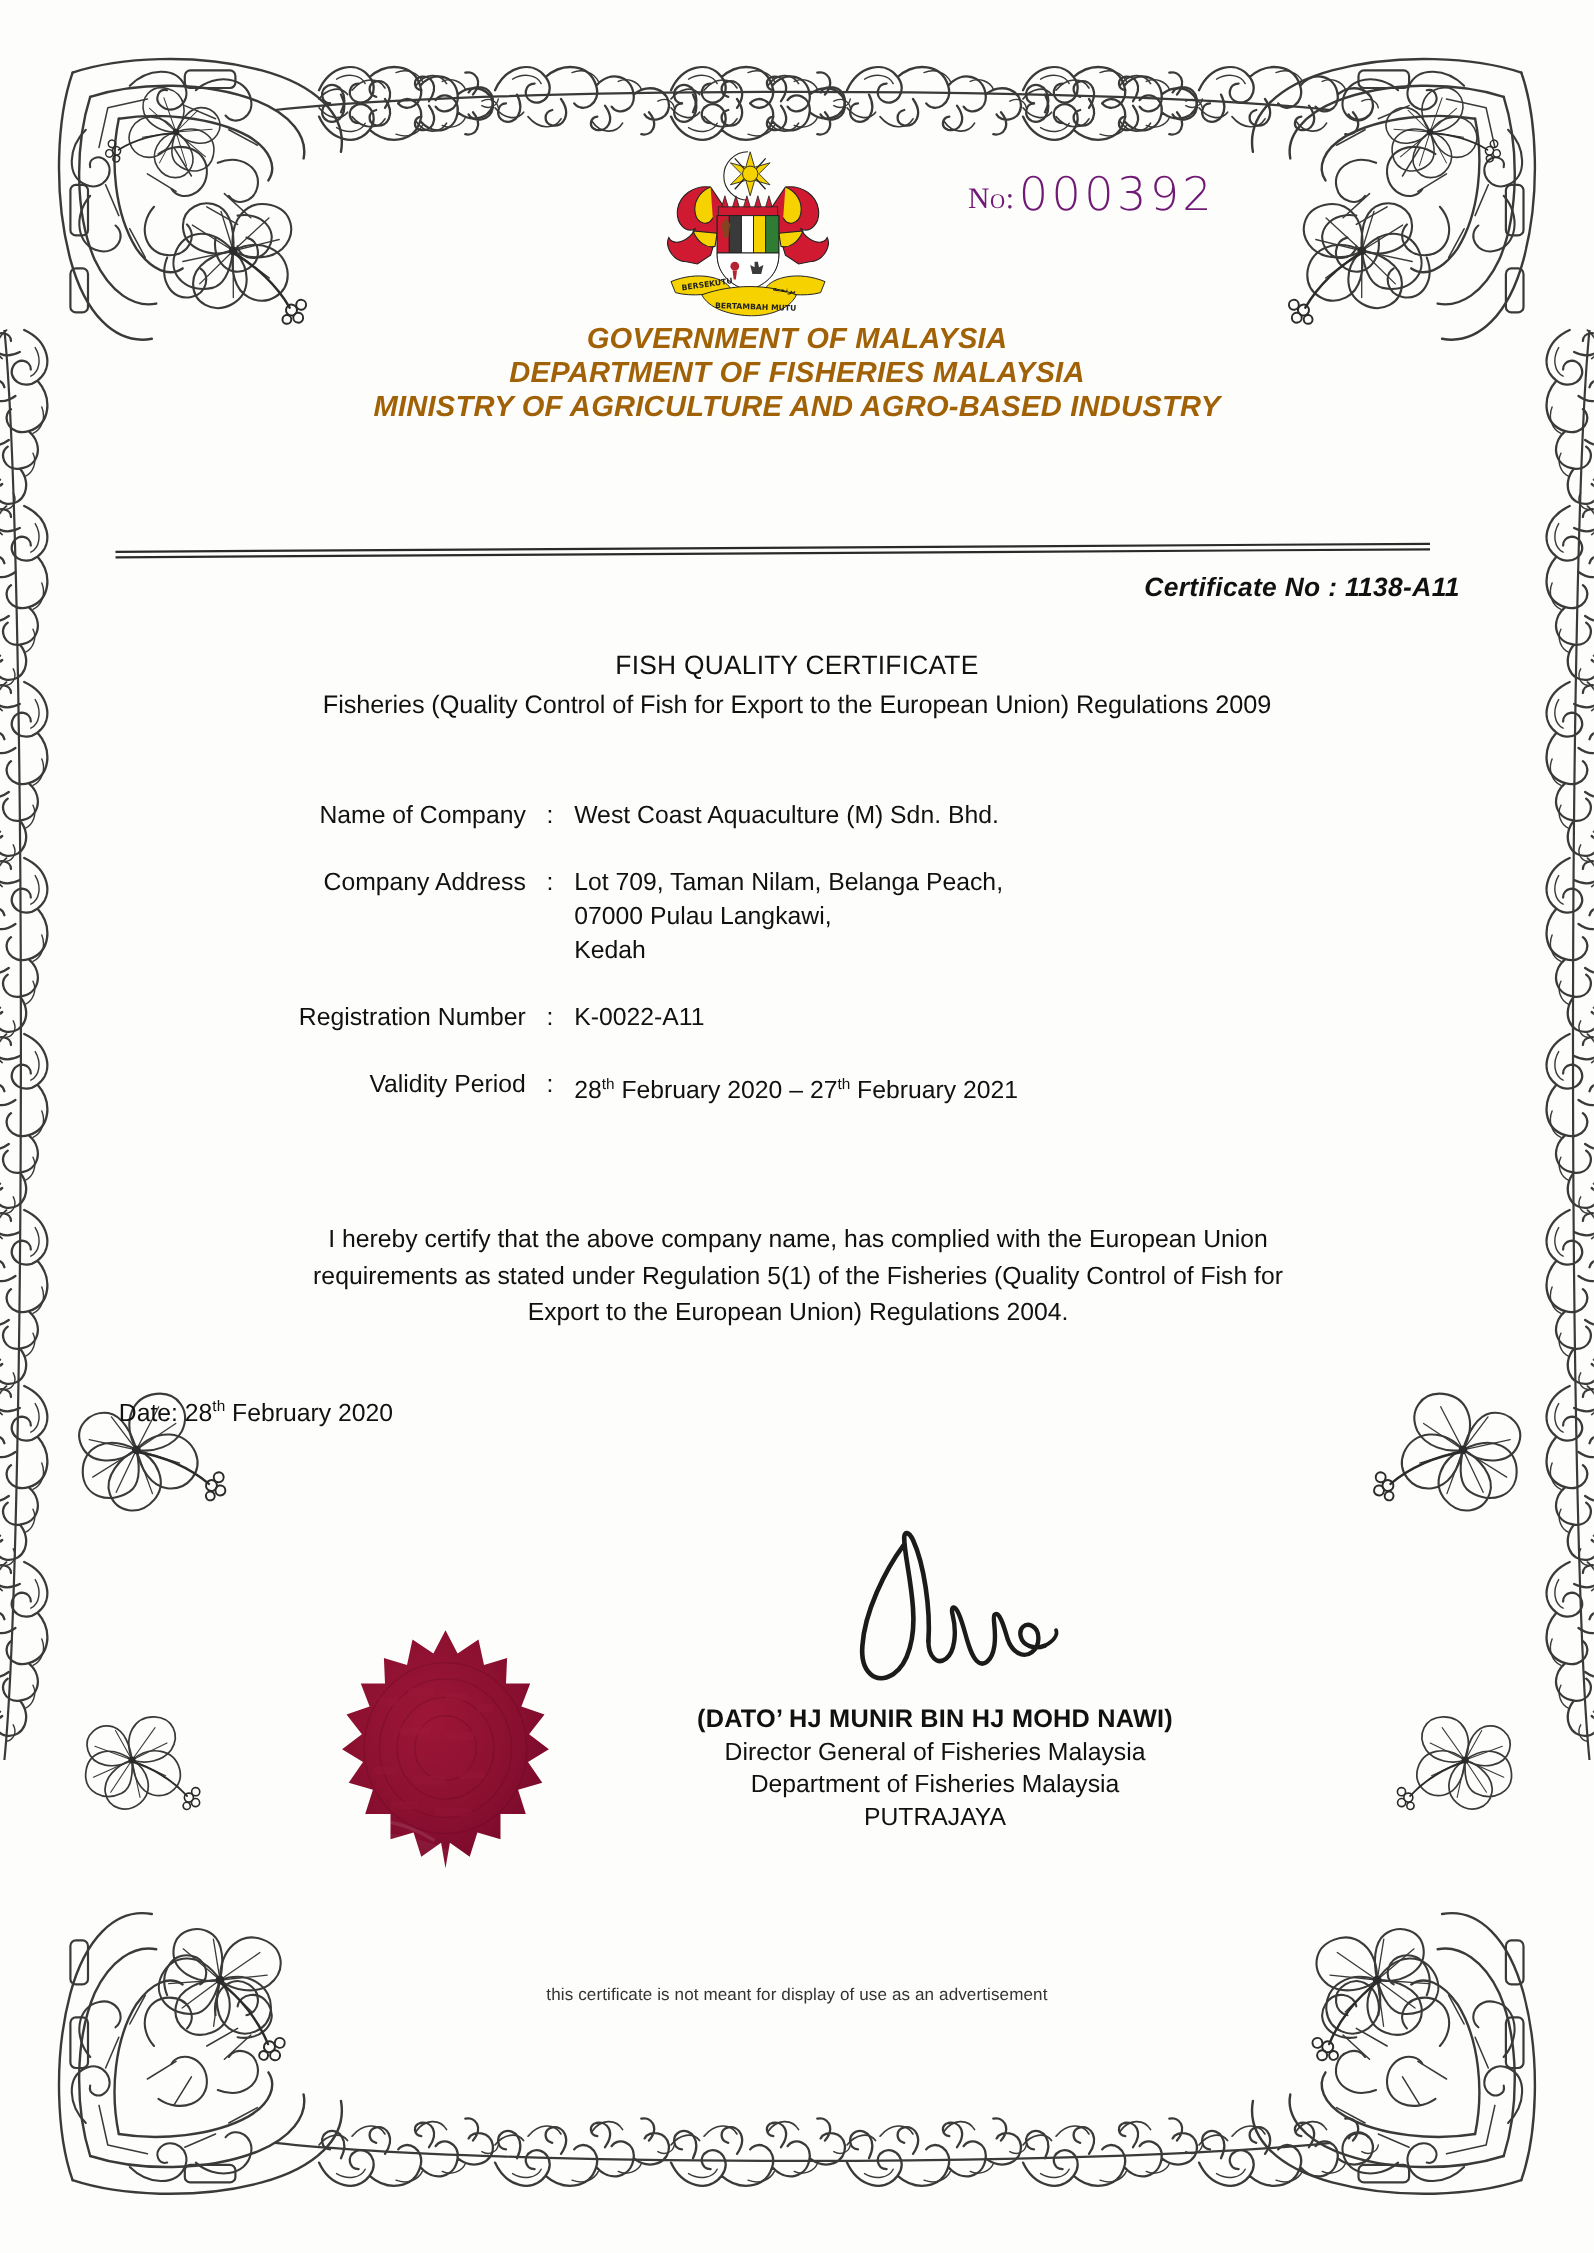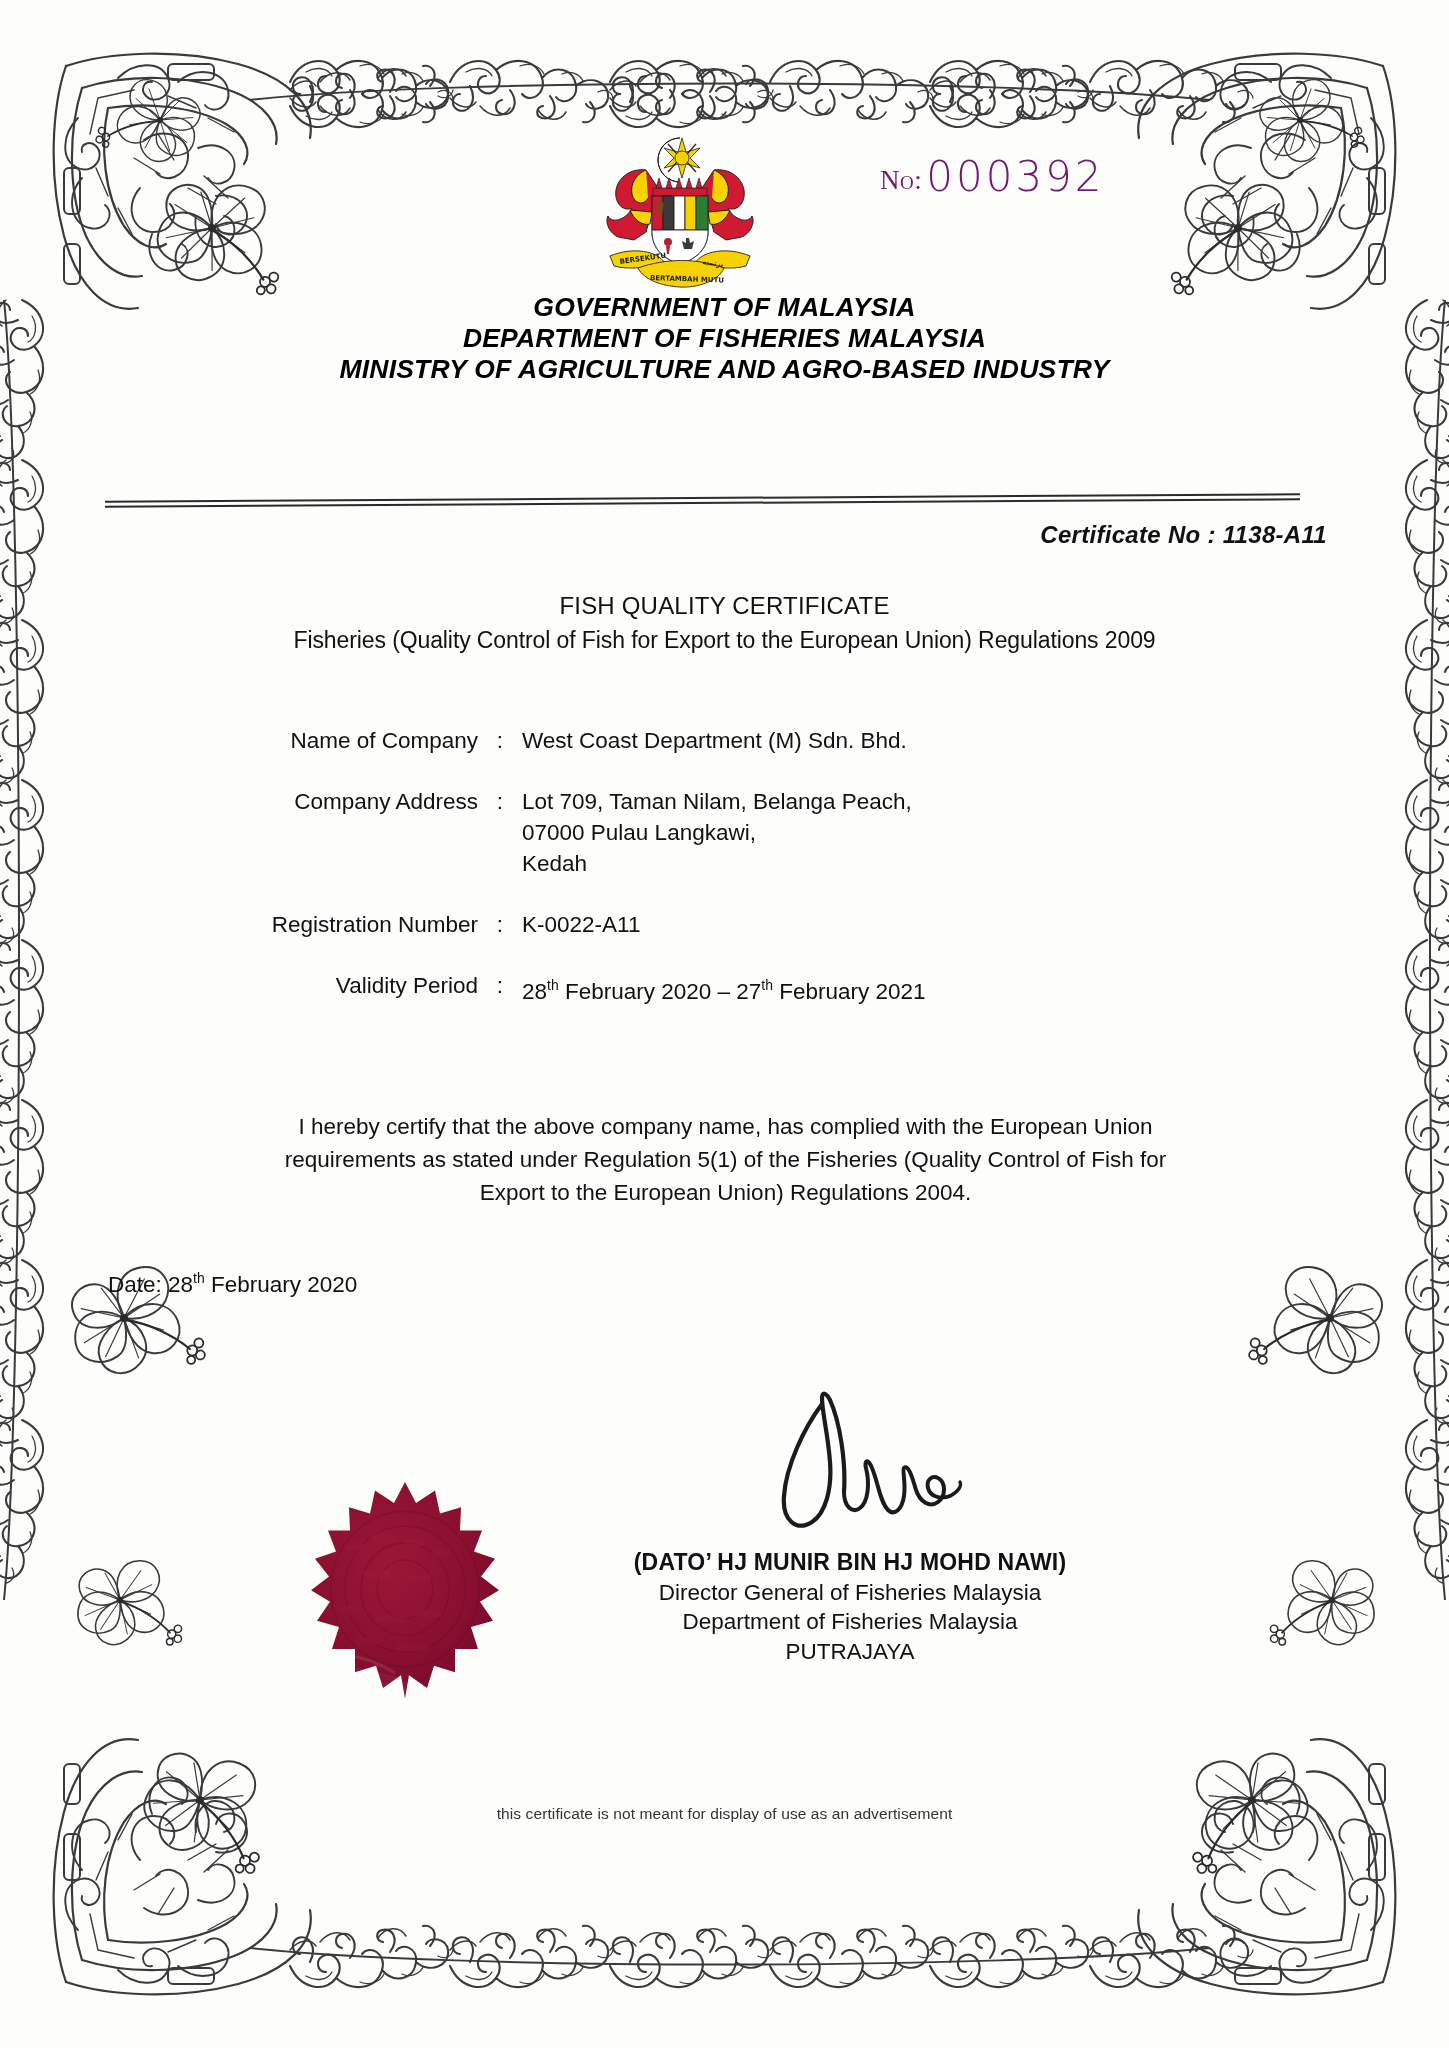--- a/index.html
+++ b/index.html
@@ -25,21 +25,21 @@
     font-family:"Liberation Serif",serif;
     text-align:center;
   }
   .serial .no-lbl{font-size:27px;font-variant:small-caps;letter-spacing:.5px;vertical-align:2px;}
   .serial .no-val{font-size:42px;letter-spacing:3px;font-family:"DejaVu Sans",sans-serif;font-weight:300;}
 
   
   .gov-head{
     position:absolute;left:0;right:0;top:292px;text-align:center;
     font-style:italic;font-weight:600;font-size:26.5px;line-height:31px;
-    letter-spacing:.2px;color:#000000;
+    letter-spacing:.2px;color:#a16207;
   }
   .rule{
     position:absolute;left:105px;width:1195px;height:7px;top:497px;
     transform:rotate(-0.35deg);
   }
   .rule:before,.rule:after{content:"";position:absolute;left:0;right:0;height:2px;background:#2a2a2a;}
   .rule:before{top:0;}
   .rule:after{top:5px;height:1.5px;}
 
   
@@ -325,21 +325,21 @@
   <div class="cert-no">Certificate No : 1138-A11</div>
 
   <div class="title">FISH QUALITY CERTIFICATE</div>
   <div class="subtitle">Fisheries (Quality Control of Fish for Export to the European Union) Regulations 2009</div>
 
   <div class="details">
 
     <div class="drow">
       <div class="lbl">Name of Company</div>
       <div class="col">:</div>
-      <div class="val">West Coast Department (M) Sdn. Bhd.</div>
+      <div class="val">West Coast Aquaculture (M) Sdn. Bhd.</div>
     </div>
 
     <div class="drow">
       <div class="lbl">Company Address</div>
       <div class="col">:</div>
       <div class="val">
         <div>Lot 709, Taman Nilam, Belanga Peach,</div>
         <div>07000 Pulau Langkawi,</div>
         <div>Kedah</div>
       </div>

